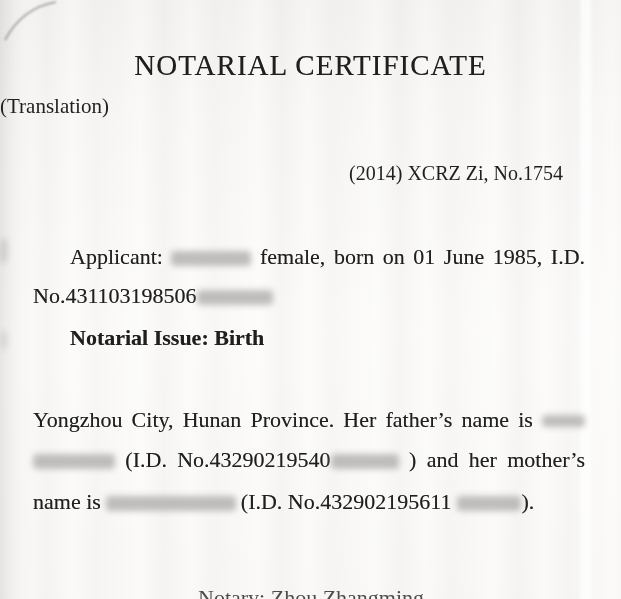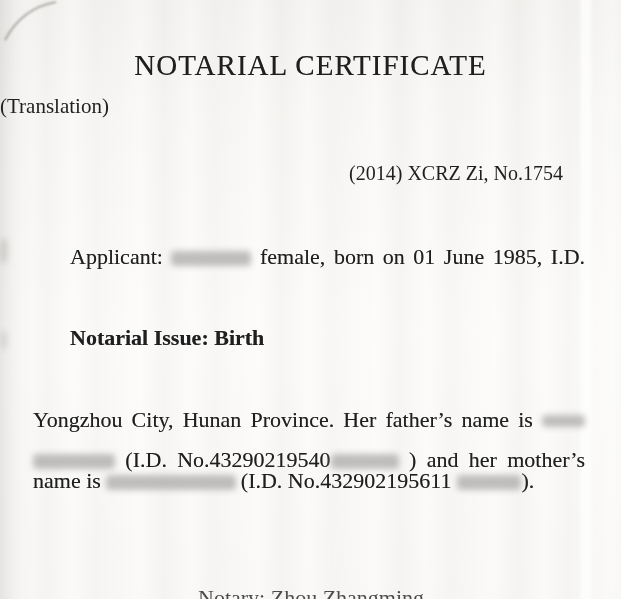--- a/index.html
+++ b/index.html
@@ -52,21 +52,21 @@
     margin-top: 26px;
   }
   .justify { text-align: justify; text-align-last: justify; }
   .indent  { text-indent: 37px; }
   .l1 { top: 217px; }
   .l2 { top: 256px; }
   .l3 { top: 298px; font-weight: bold; }
   .l4 { top: 338px; }
   .l5 { top: 380px; }
   .l6 { top: 420px; }
-  .l7 { top: 441px; }
+  .l7 { top: 462px; }
 
   .blur {
     display: inline-block; vertical-align: -2px;
     height: 15px; border-radius: 4px;
     background: var(--redaction, #b0aeac);
     filter: blur(3px); opacity: 0.8;
   }
   .w80 { width: 80px; } .w76 { width: 76px; } .w70 { width: 70px; }
   .w43 { width: 43px; height: 12px; vertical-align: 0px; }
   .w82 { width: 82px; } .w68 { width: 68px; }
@@ -94,20 +94,21 @@
   <div class="title">NOTARIAL CERTIFICATE</div>
   <div class="subtitle">(Translation)</div>
   <div class="refno">(2014) XCRZ Zi, No.1754</div>
 
   <div class="line justify indent l1">
     <span>Applicant:</span>
     <span class="blur w80"></span>
     <span>female, born on 01 June 1985, I.D.</span>
   </div>
 
+  <div class="line l2"><span>No.431103198506</span><span class="blur w76"></span></div>
 
   <div class="line indent l3">
     <span>Notarial Issue: Birth</span>
   </div>
 
 
   <div class="line justify l5">
     <span>Yongzhou City, Hunan Province. Her father’s name is</span>
     <span class="blur w43"></span>
   </div>

